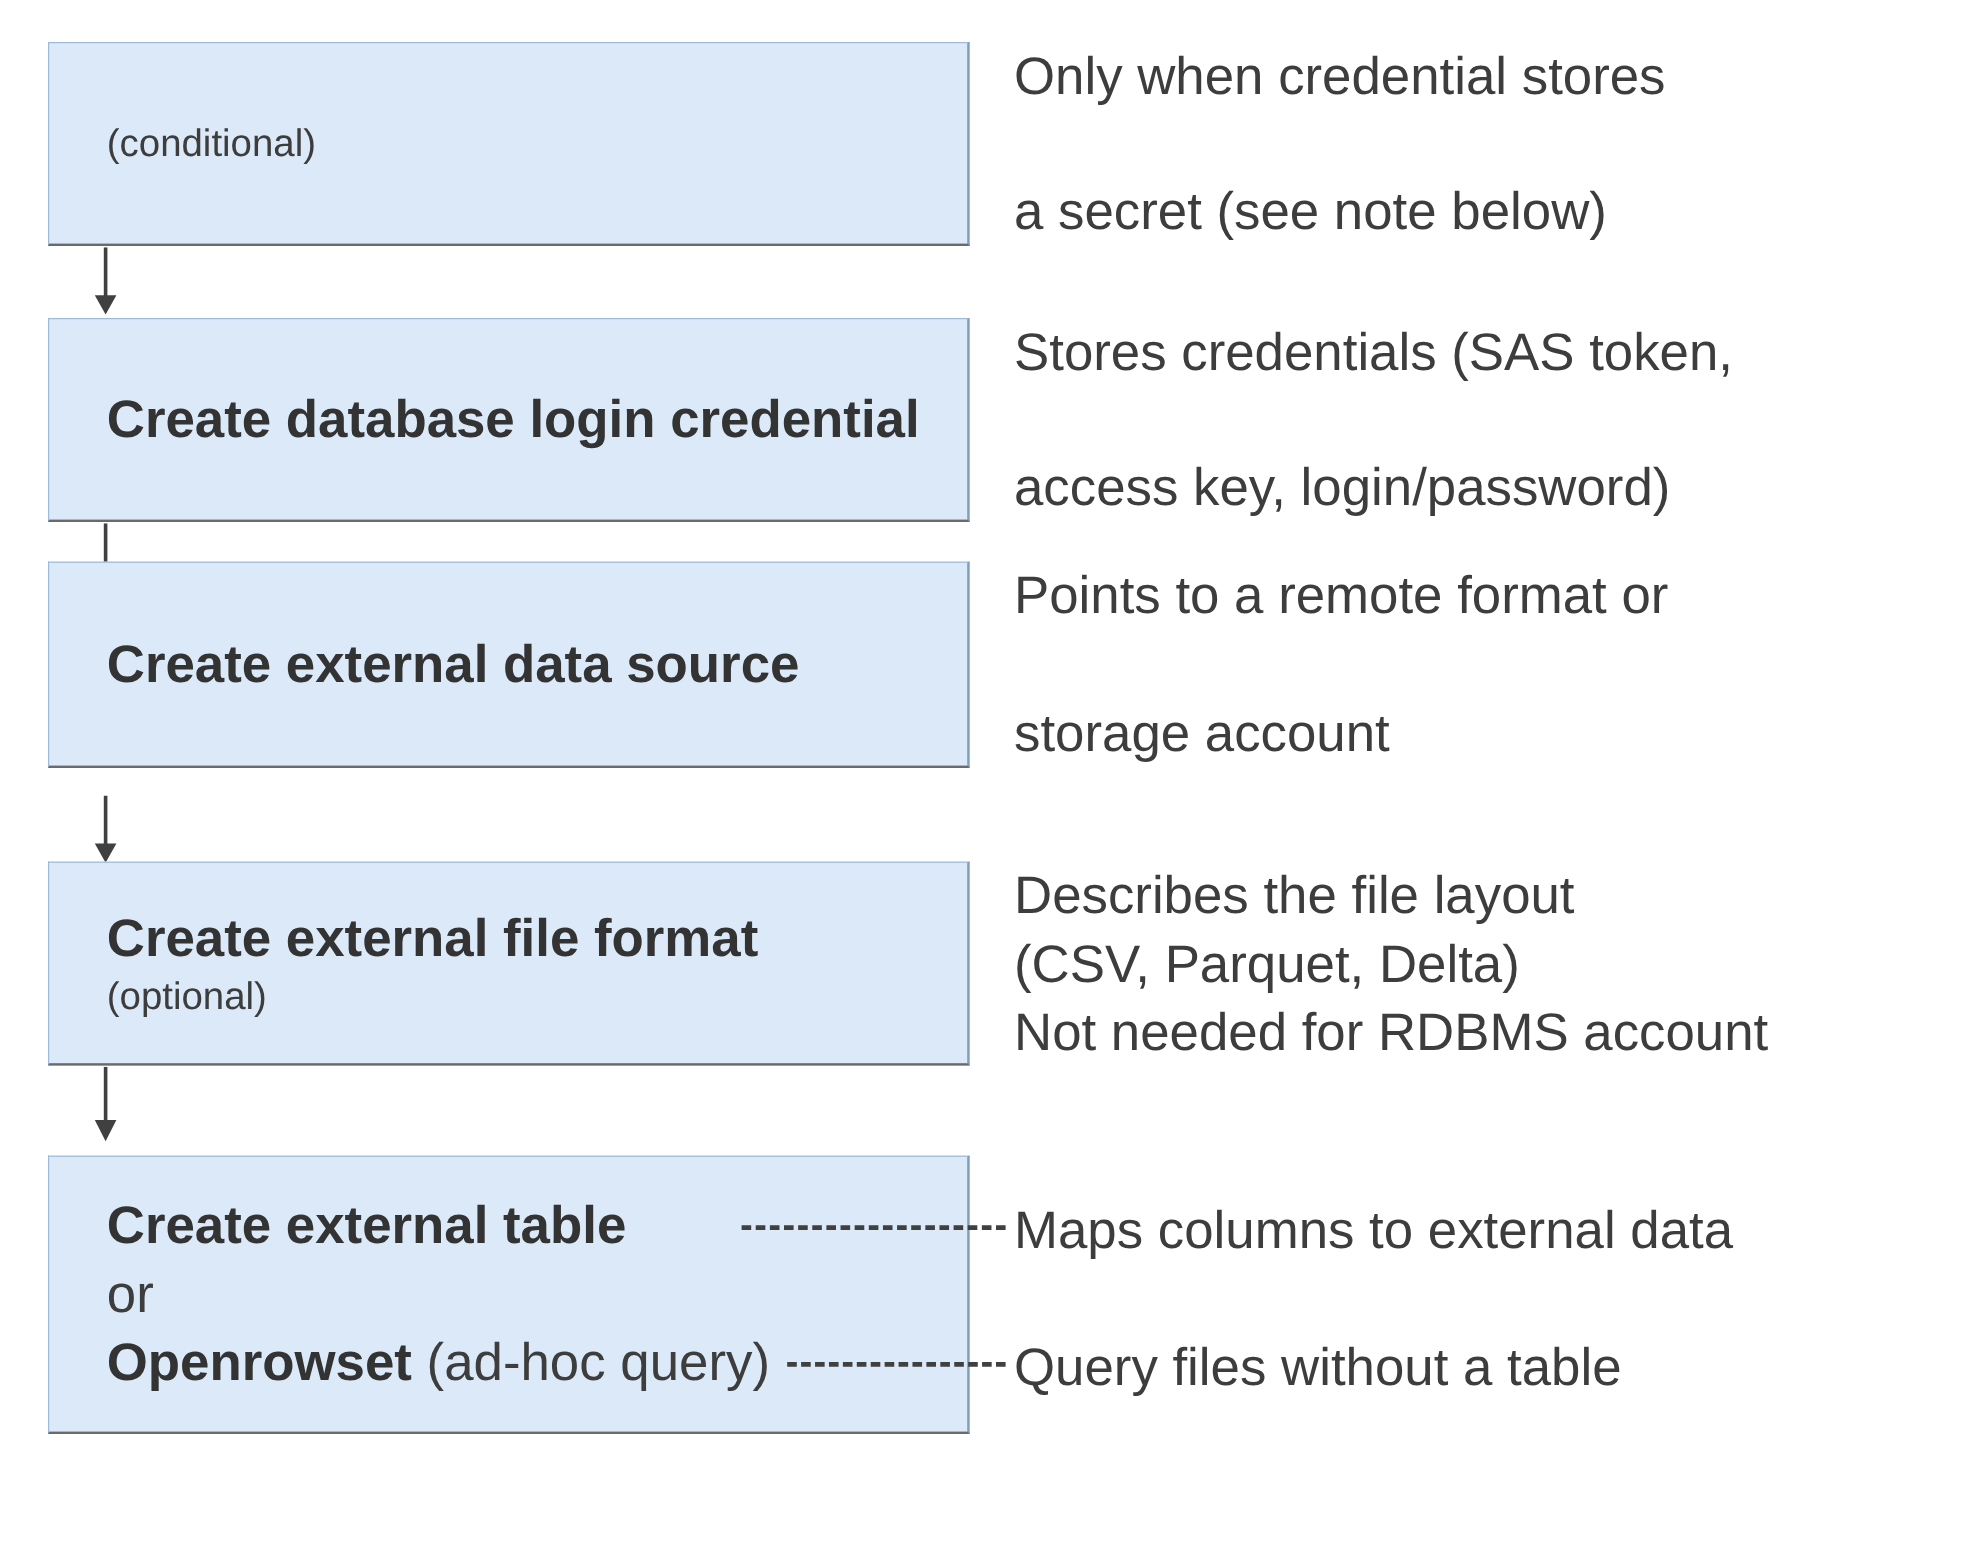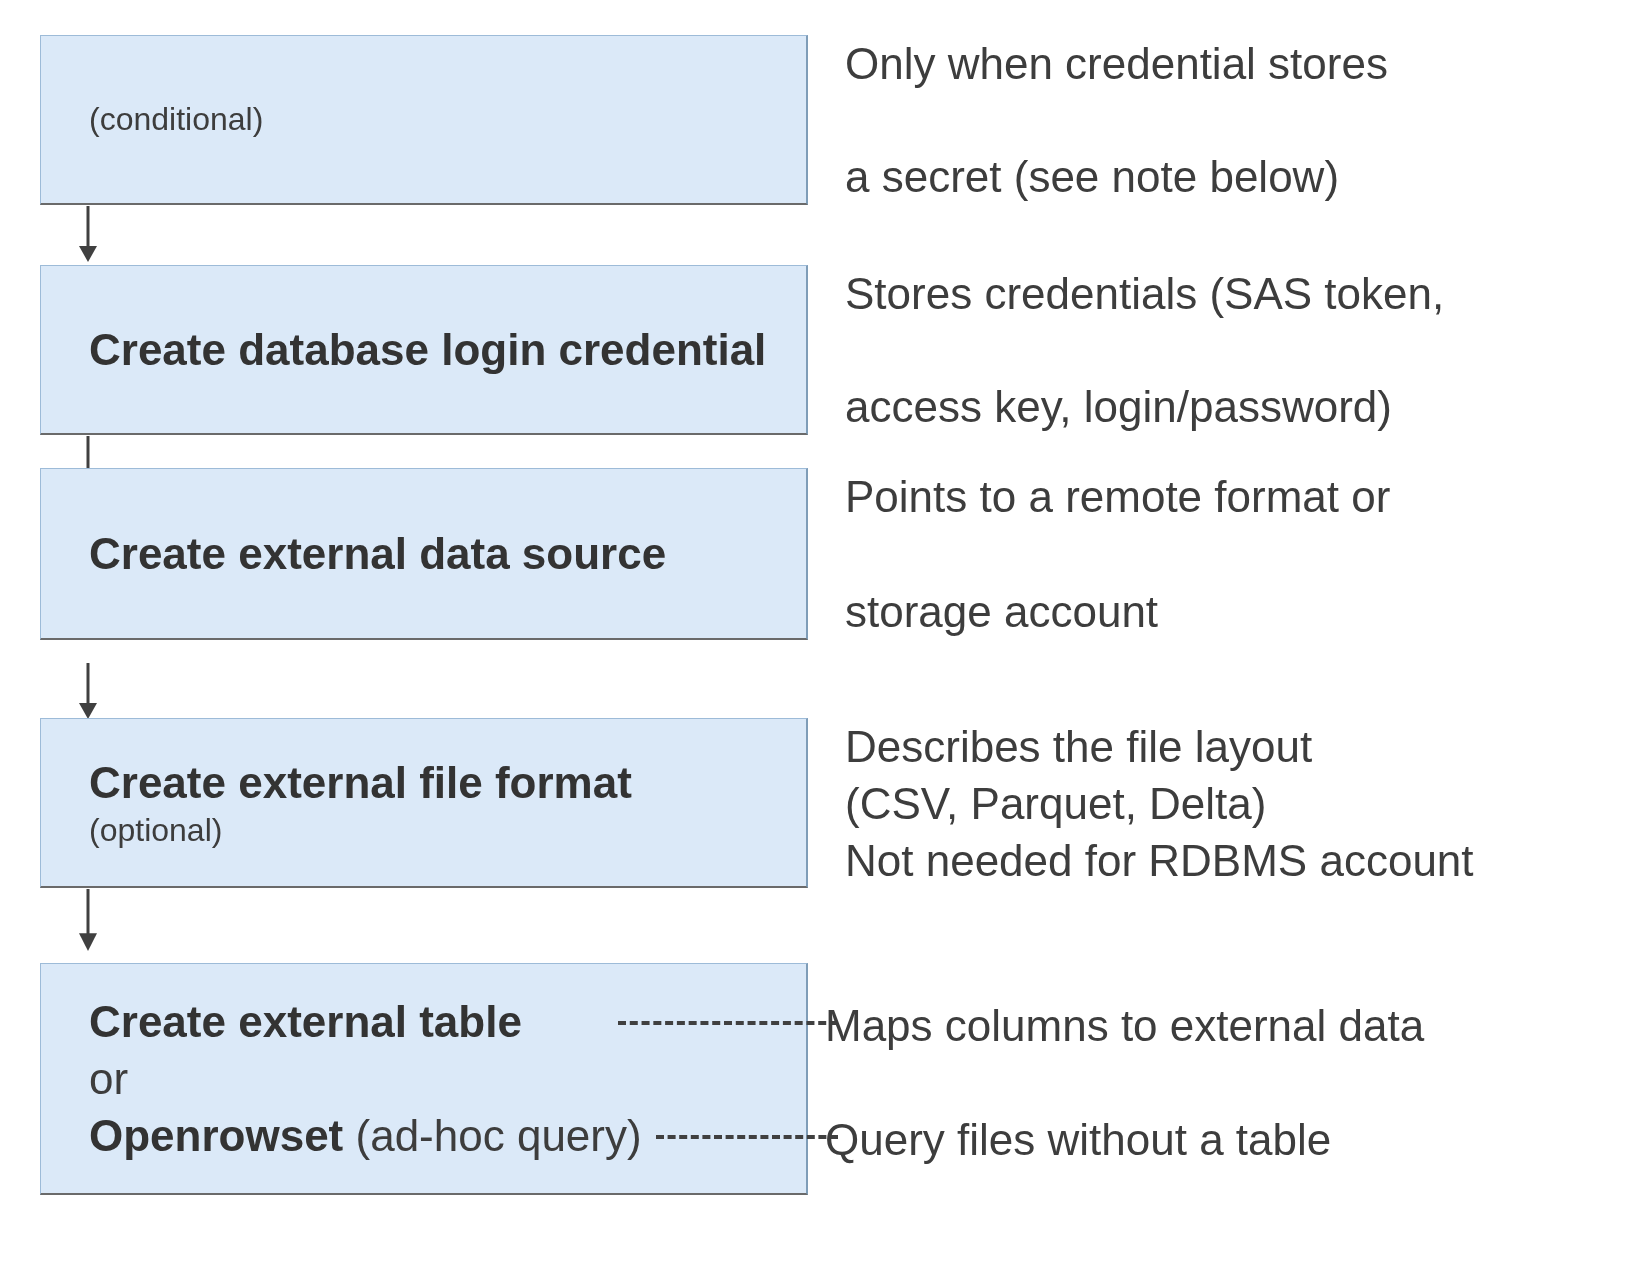--- a/index.html
+++ b/index.html
@@ -81,21 +81,21 @@
     font-weight: 400;
     white-space: pre-wrap;
   }
   .dash-connector {
     position: absolute;
     border-top: 4px dashed #404040;
     height: 0;
   }
   .anno {
     position: absolute;
-    left: 825px;
+    left: 845px;
     font-size: 44px;
     line-height: 1.3;
     color: #3d3d3d;
     white-space: nowrap;
   }
 </style>
 </head>
 <body>
 
 <div class="canvas">

